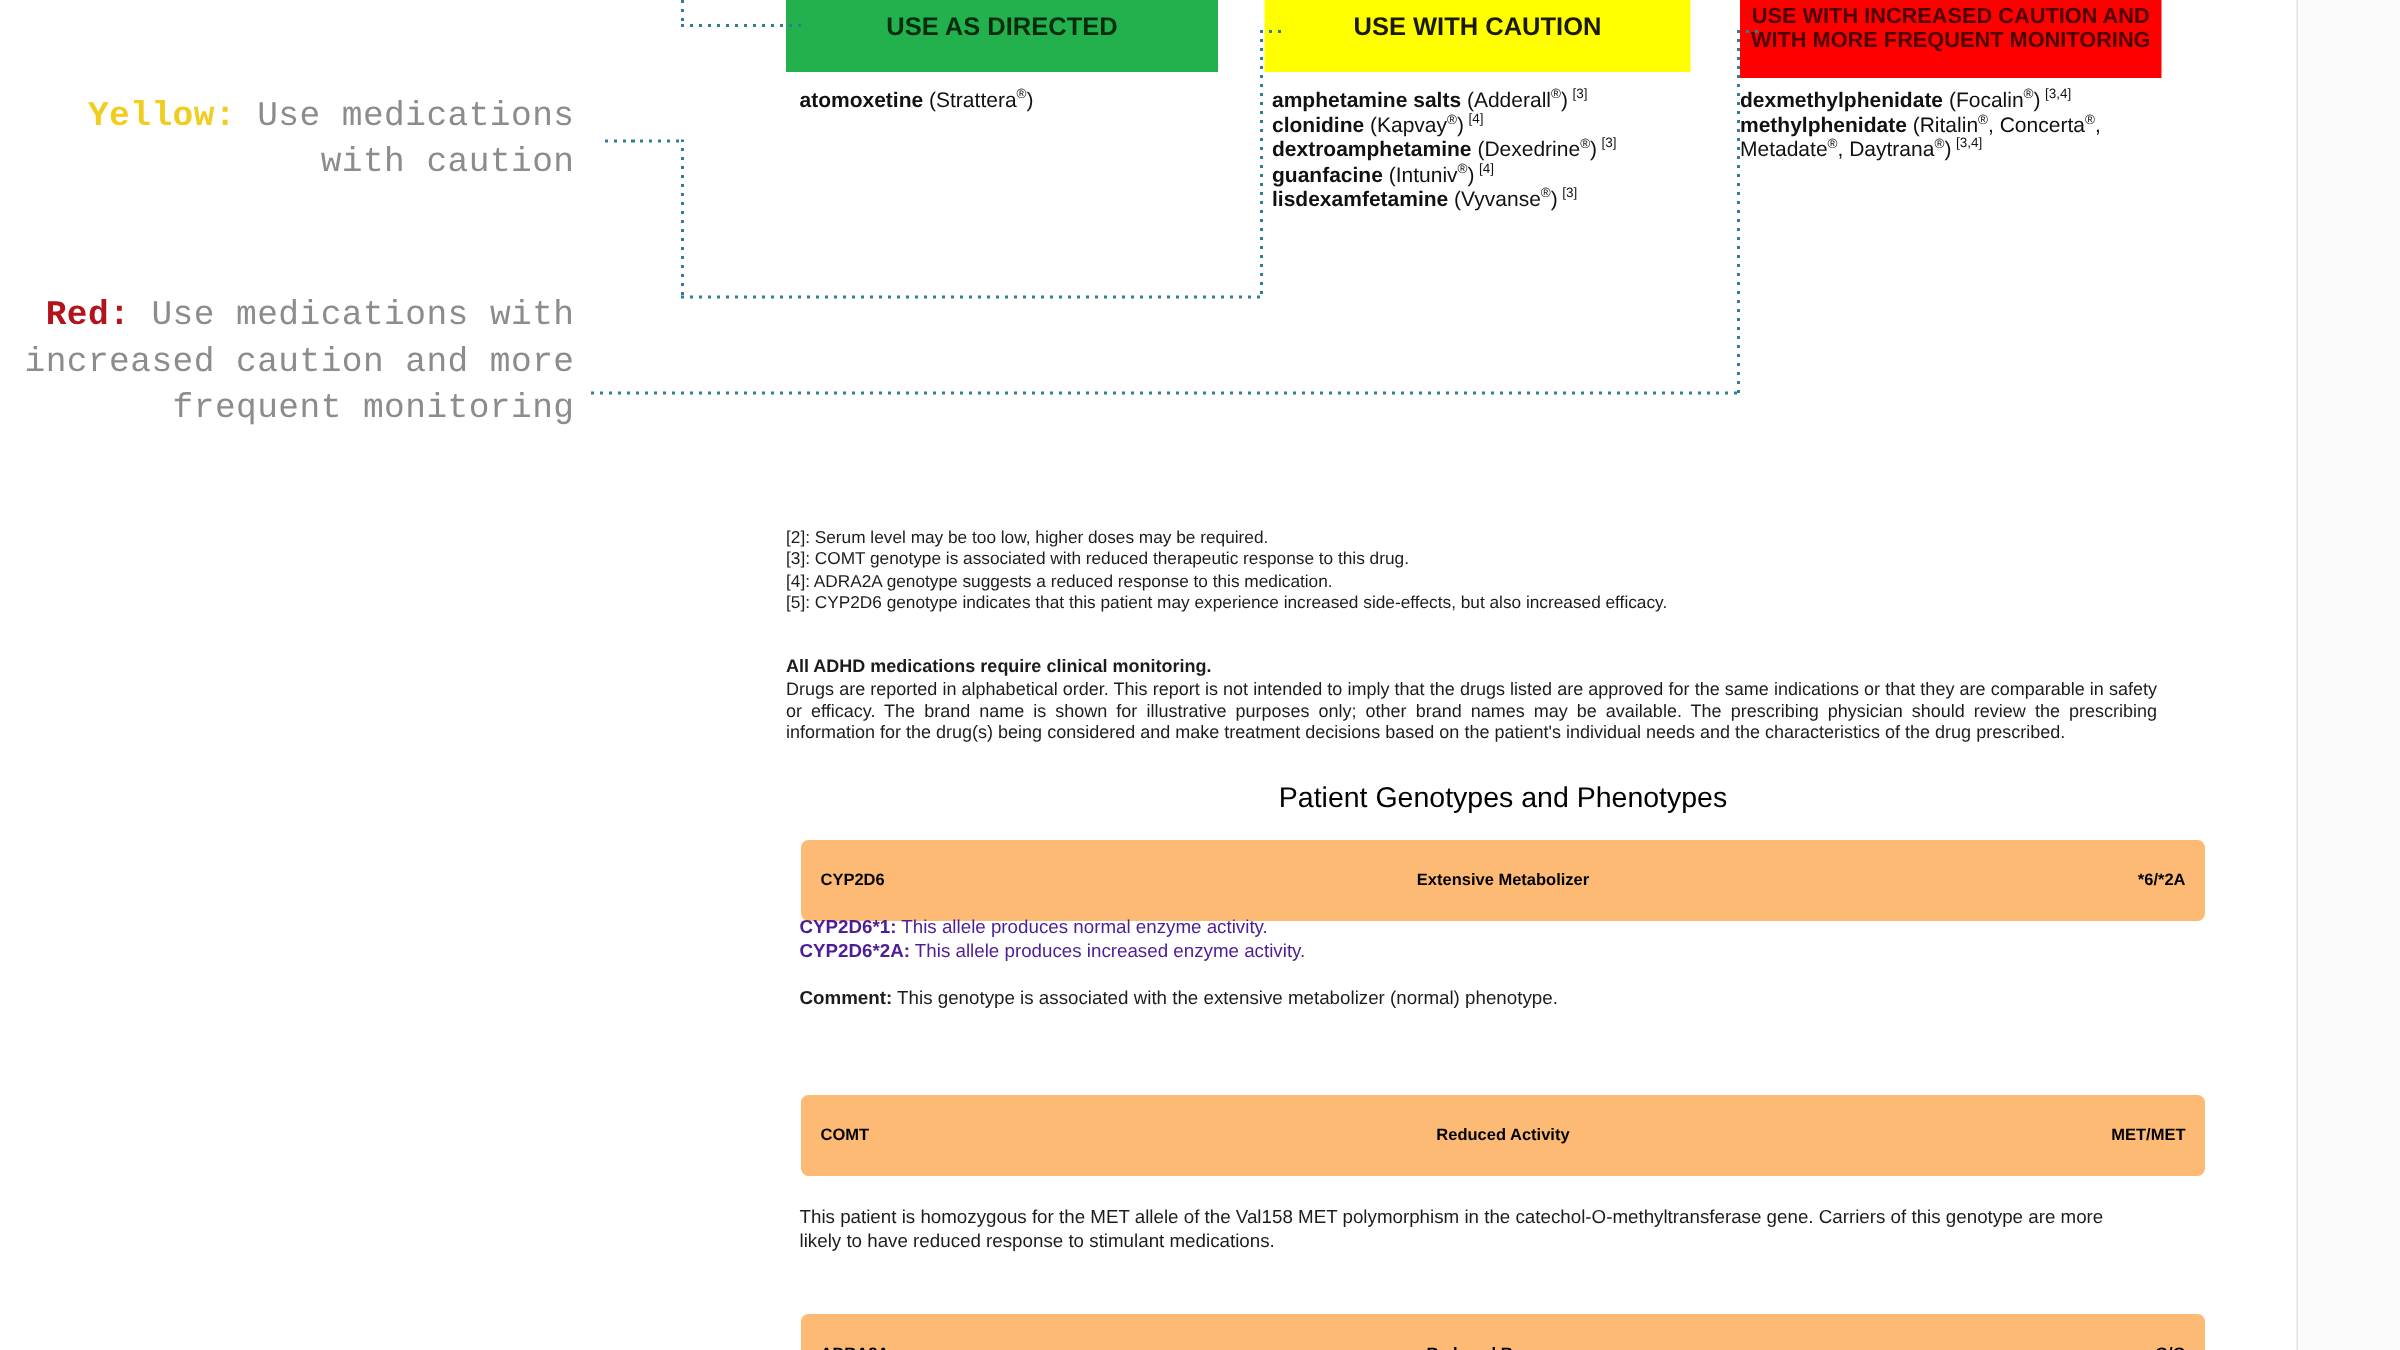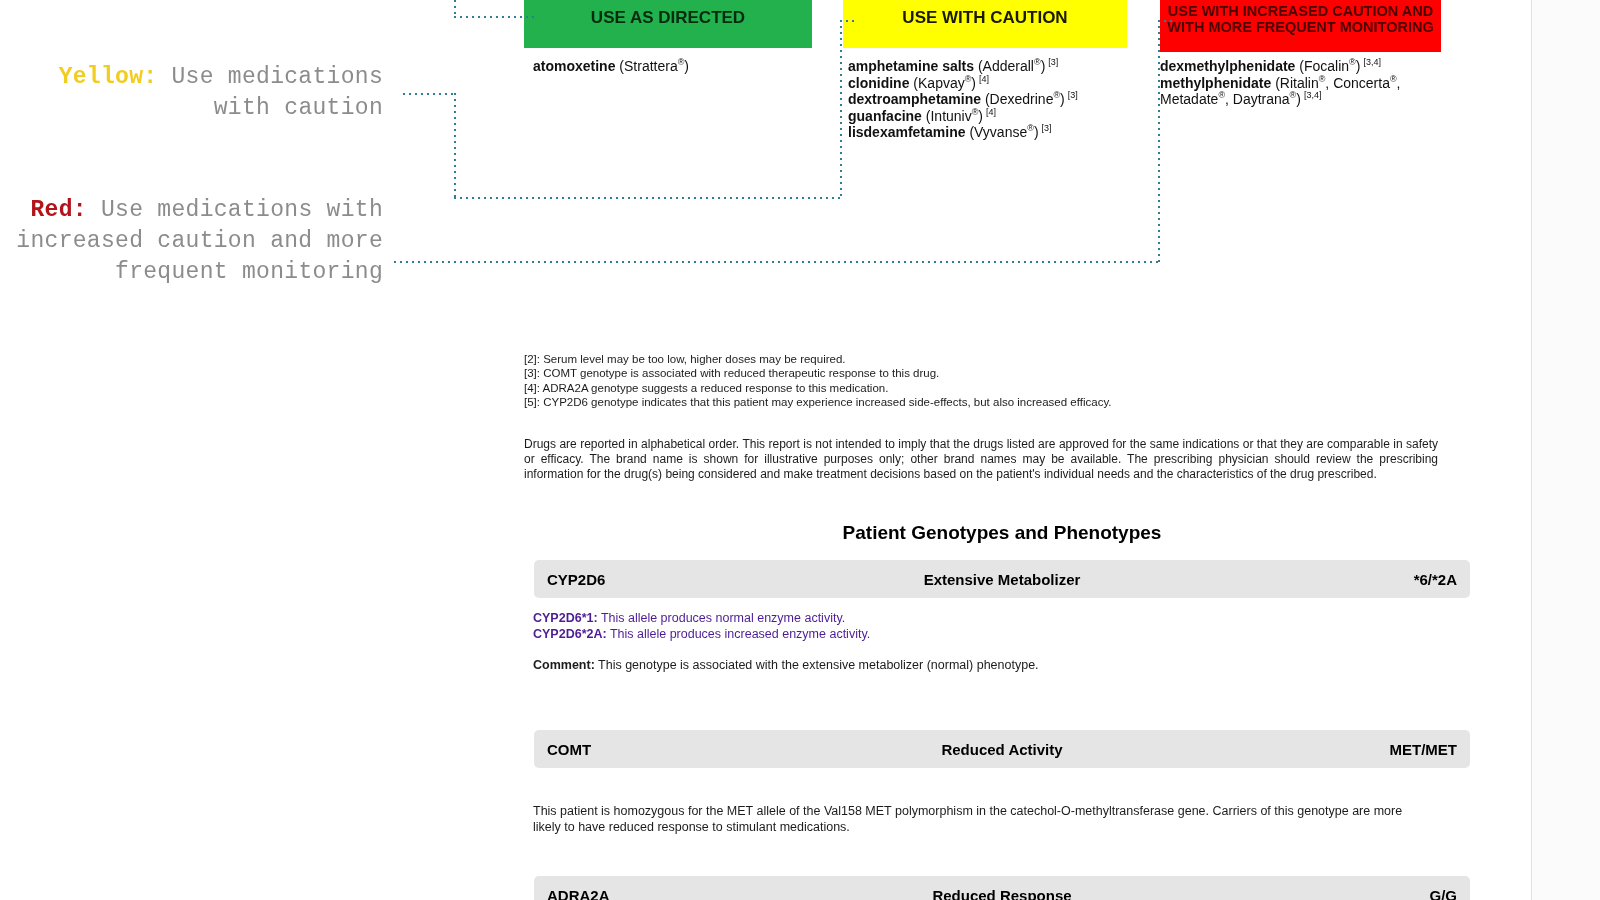--- a/index.html
+++ b/index.html
@@ -32,23 +32,23 @@
   #legend-red .pfx{color:#b3131b;margin-top:36px;}
   
   .dot-h{position:absolute;height:2px;background-image:repeating-linear-gradient(to right,#2d7f96 0,#2d7f96 2px,transparent 2px,transparent 6px);}
   .dot-v{position:absolute;width:2px;background-image:repeating-linear-gradient(to bottom,#2d7f96 0,#2d7f96 2px,transparent 2px,transparent 6px);}
   
   #footnotes{position:absolute;left:524px;top:352px;font-size:11.5px;line-height:14.4px;color:#1c1c1c;}
   #monitor-note{position:absolute;left:524px;top:437px;width:914px;font-size:12px;line-height:14.8px;color:#1c1c1c;}
   #monitor-note .bold-line{font-weight:bold;}
   #monitor-note .body{text-align:justify;}
   
-  #geno-heading{position:absolute;left:534px;top:522px;width:936px;text-align:center;font-size:19px;font-weight:bold;color:#000;}
-  .geno-row{position:absolute;left:534px;width:936px;height:38px;background:#e5e5e5;border-radius:5px;
-    display:grid;grid-template-columns:1fr auto 1fr;align-items:center;font-size:15px;font-weight:bold;color:#000;box-sizing:border-box;}
+  #geno-heading{position:absolute;left:534px;top:522px;width:936px;text-align:center;font-size:19px;font-weight:normal;color:#000;}
+  .geno-row{position:absolute;left:534px;width:936px;height:54px;background:#fdba74;border-radius:5px;
+    display:grid;grid-template-columns:1fr auto 1fr;align-items:center;font-size:11px;font-weight:bold;color:#000;box-sizing:border-box;}
   .geno-row .gene{text-align:left;padding-left:13px;}
   .geno-row .pheno{text-align:center;}
   .geno-row .gval{text-align:right;padding-right:13px;}
   #row-cyp2d6{top:560px;}
   #row-comt{top:730px;}
   #row-adra2a{top:876px;}
   #cyp-details{position:absolute;left:533px;top:611px;font-size:12.5px;line-height:15.5px;color:#4c1d95;}
   #cyp-comment{position:absolute;left:533px;top:658px;font-size:12.5px;color:#1c1c1c;}
   .lbl{font-weight:bold;}
   #comt-desc{position:absolute;left:533px;top:804px;width:892px;font-size:12.5px;line-height:15.5px;color:#1c1c1c;}
@@ -137,20 +137,21 @@
   <div class="dot-h" style="left:1158px;top:20px;width:18px;"></div>
 
   <div id="footnotes">
     <div>[2]: Serum level may be too low, higher doses may be required.</div>
     <div>[3]: COMT genotype is associated with reduced therapeutic response to this drug.</div>
     <div>[4]: ADRA2A genotype suggests a reduced response to this medication.</div>
     <div>[5]: CYP2D6 genotype indicates that this patient may experience increased side-effects, but also increased efficacy.</div>
   </div>
 
   <div id="monitor-note">
+    <div class="bold-line">All ADHD medications require clinical monitoring.</div>
     <div class="body">Drugs are reported in alphabetical order.  This report is not intended to imply that the drugs listed are approved for the same indications or that they are comparable in safety or efficacy.  The brand name is shown for illustrative purposes only; other brand names may be available.  The prescribing physician should review the prescribing information for the drug(s) being considered and make treatment decisions based on the patient's individual needs and the characteristics of the drug prescribed.</div>
   </div>
 
   <div id="geno-heading">Patient Genotypes and Phenotypes</div>
 
   <div id="row-cyp2d6" class="geno-row">
     <span class="gene">CYP2D6</span>
     <span class="pheno">Extensive Metabolizer</span>
     <span class="gval">*6/*2A</span>
   </div>

